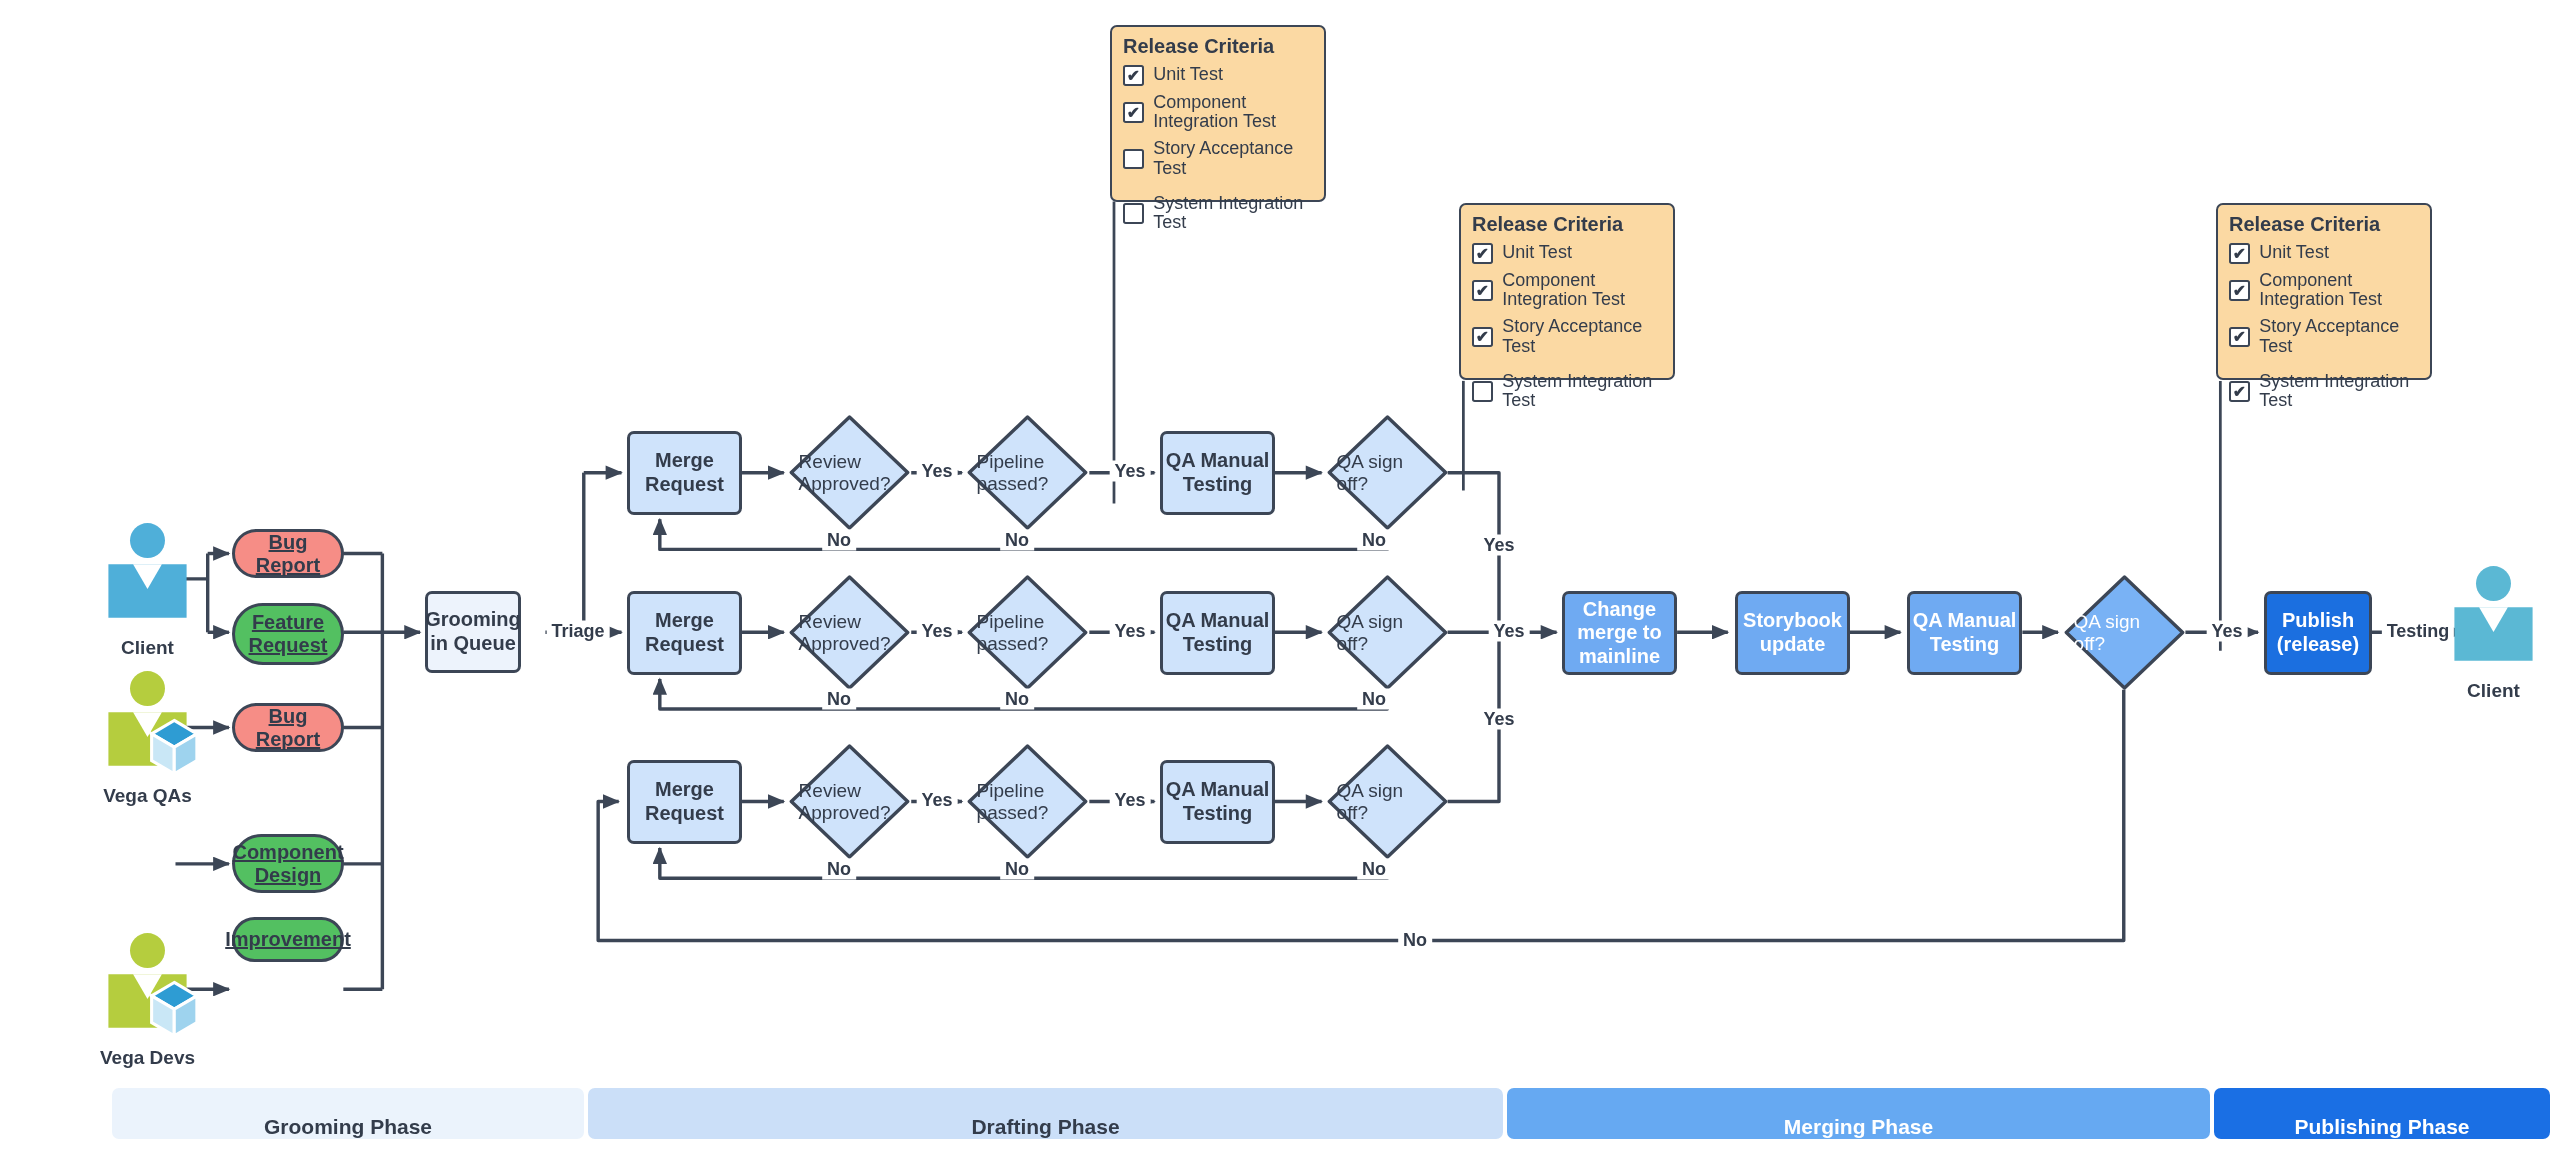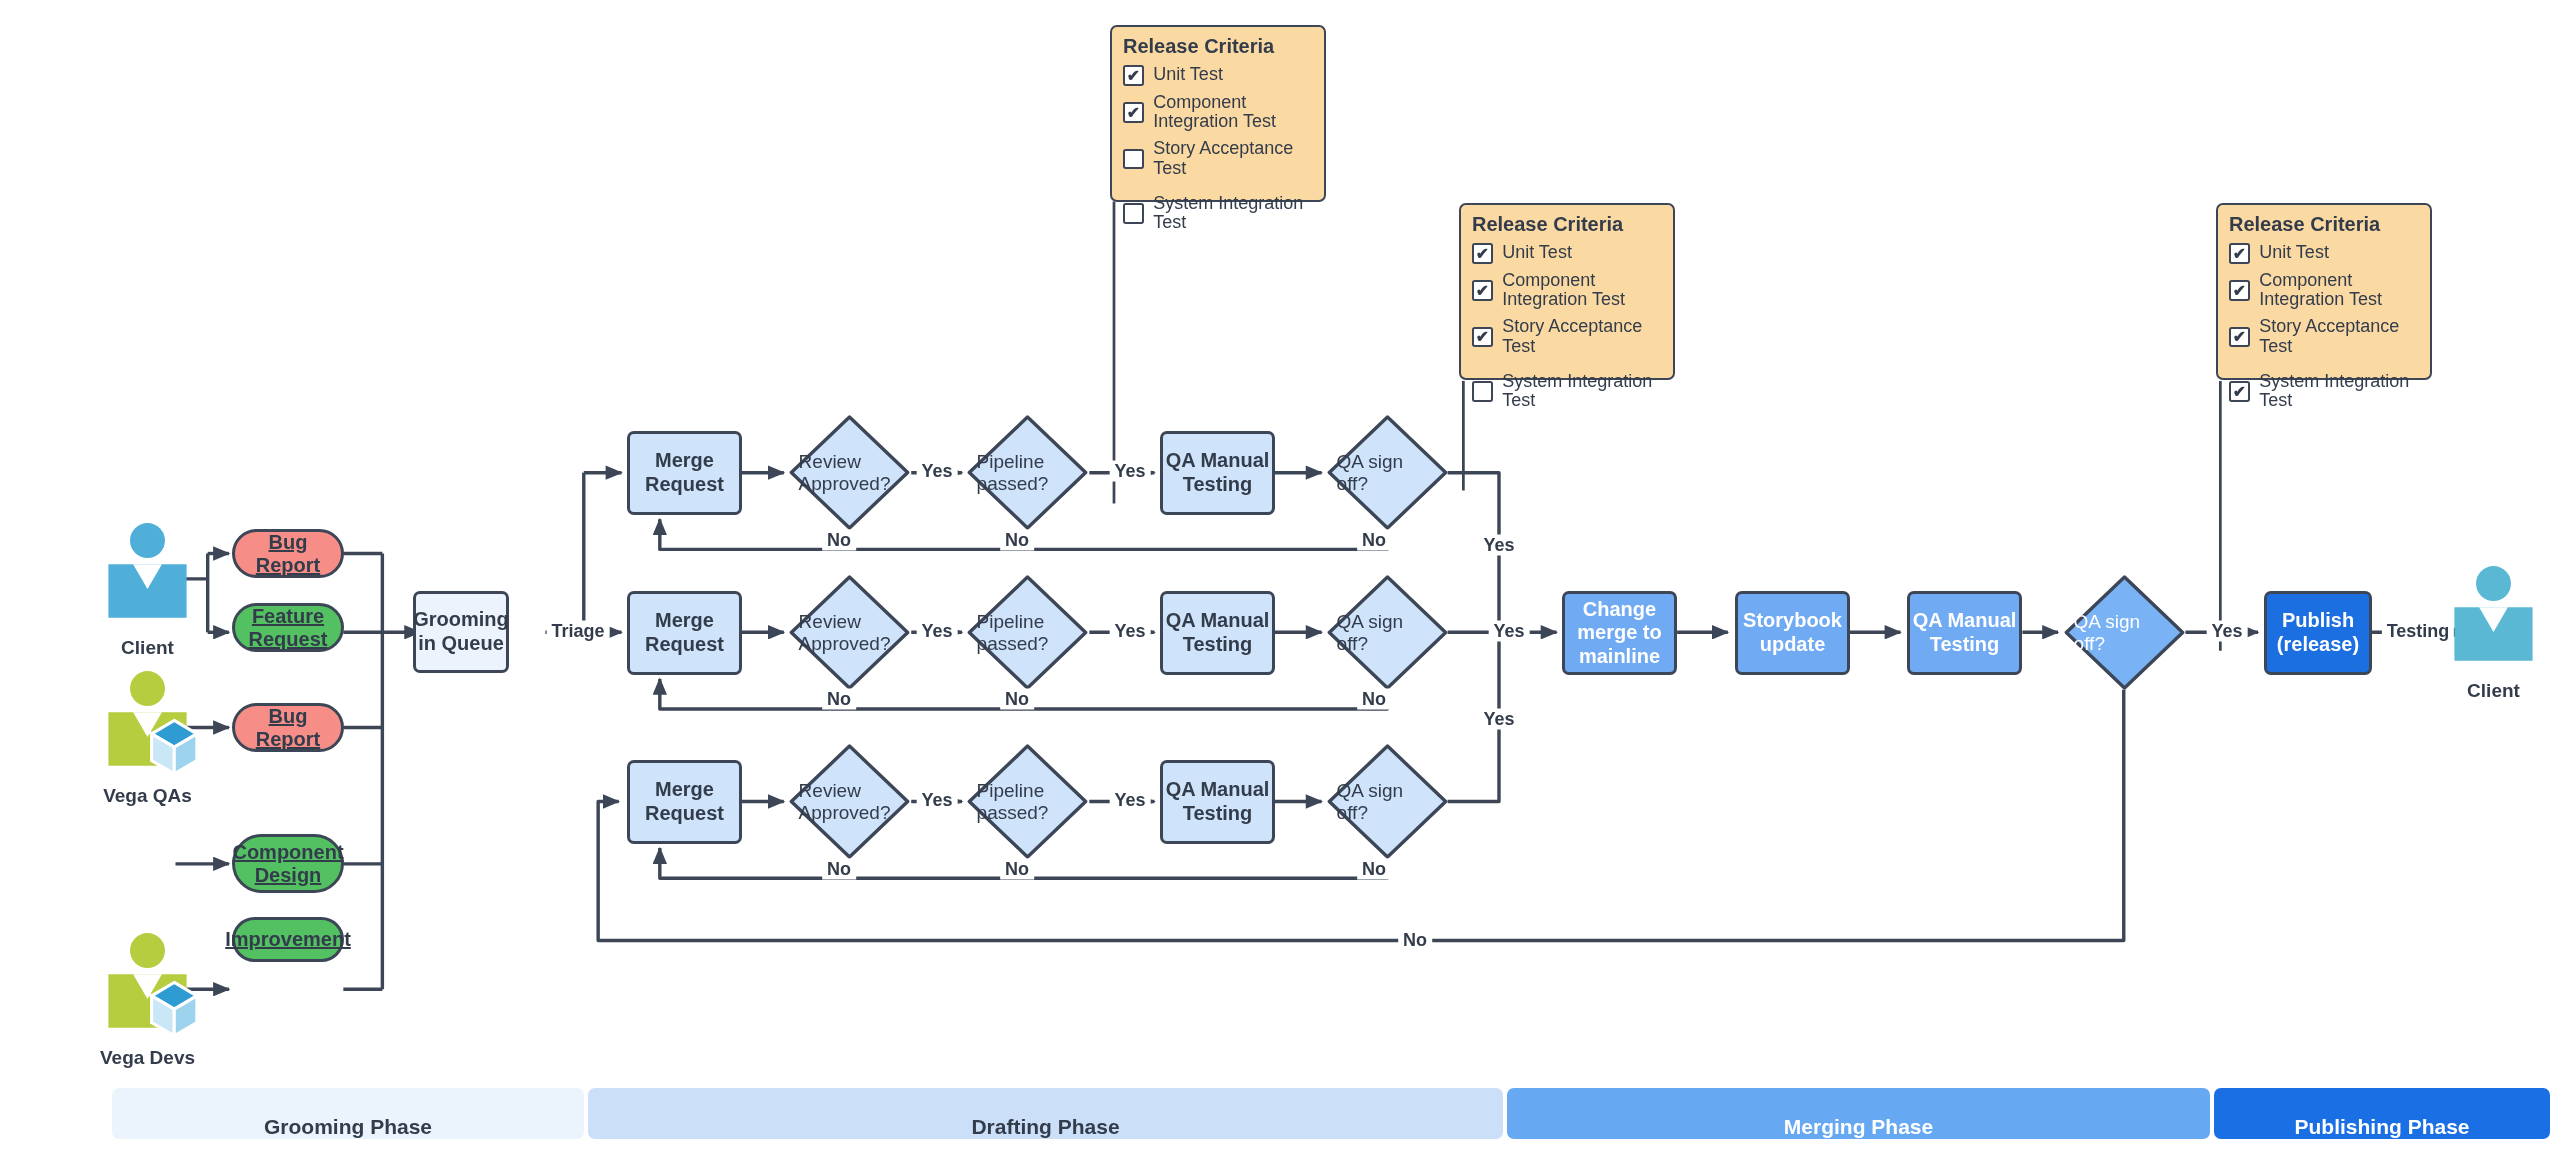--- a/index.html
+++ b/index.html
@@ -167,34 +167,34 @@
       <circle cx="50" cy="19" r="17" fill="#5BB8D4"></circle>
       <path d="M12 42 H88 V94 H12 Z" fill="#5BB8D4"></path>
       <path d="M36 42 L50 66 L64 42 Z" fill="#ffffff"></path>
     </svg>
     <div class="actor-label">Client</div>
   </div>
 
   <div class="pill bug" style="left:232px;top:529px;width:112px;height:49px">
     <span>Bug Report</span>
   </div>
-  <div class="pill feature" style="left:232px;top:603px;width:112px;height:49px">
+  <div class="pill feature" style="left:232px;top:603px;width:112px;height:62px">
     <span>Feature Request</span>
   </div>
   <div class="pill bug" style="left:232px;top:703px;width:112px;height:49px">
     <span>Bug Report</span>
   </div>
   <div class="pill feature" style="left:232px;top:834px;width:112px;height:59px">
     <span>Component Design</span>
   </div>
   <div class="pill feature" style="left:232px;top:917px;width:112px;height:45px">
     <span>Improvement</span>
   </div>
 
-  <div class="node lighter" style="left:413px;top:591px;width:96px;height:82px">
+  <div class="node lighter" style="left:425px;top:591px;width:96px;height:82px">
     <span>Grooming in Queue</span>
   </div>
 
   <div class="node" style="left:627px;top:431px;width:115px;height:84px">
     <span>Merge Request</span>
   </div>
   <div class="diamond" style="left:789px;top:415px">
     <svg width="121" height="115" viewBox="0 0 176 168">
         <polygon class="dshape" points="88,3 173,84 88,165 3,84"></polygon>
       </svg>

